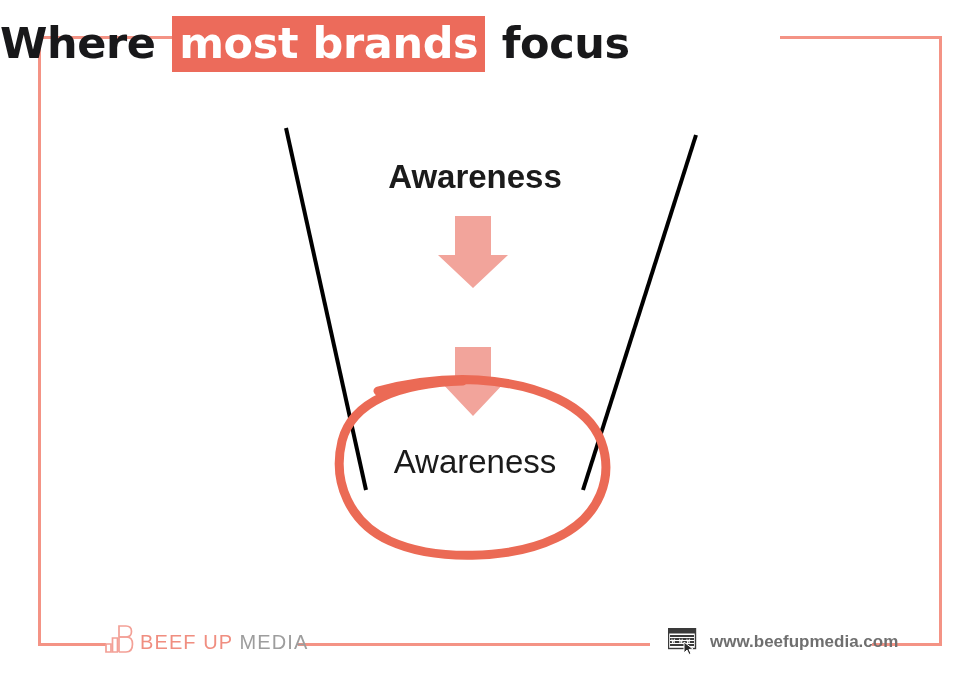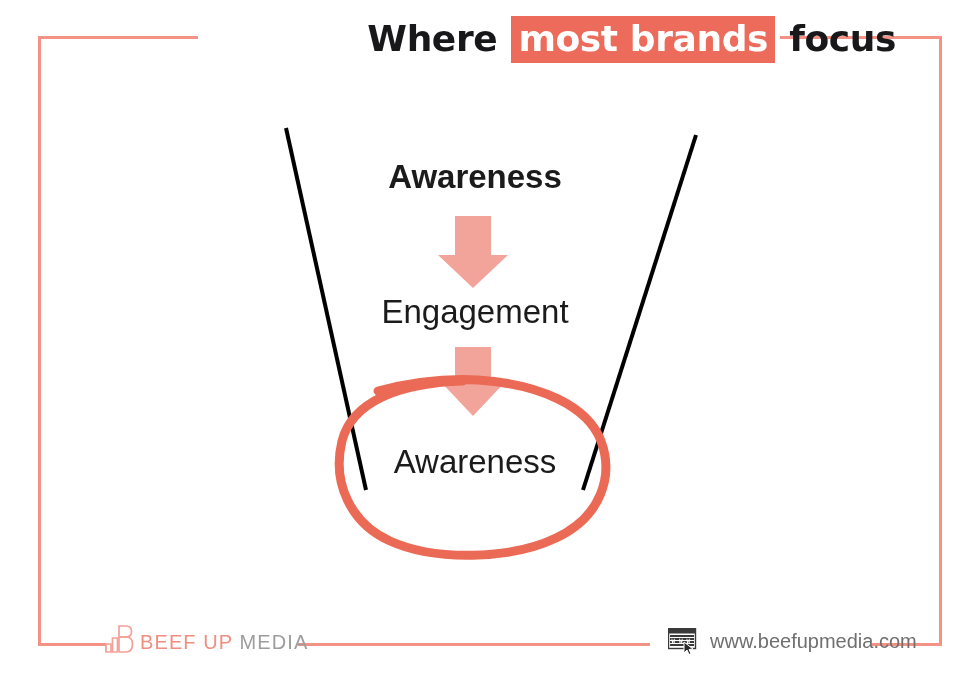--- a/index.html
+++ b/index.html
@@ -31,23 +31,23 @@
   .frame-bot-left   { left: 38px;  top: 643px; width: 68px;  height: 3px; }
   .frame-bot-mid    { left: 298px; top: 643px; width: 352px; height: 3px; }
   .frame-bot-right  { left: 872px; top: 643px; width: 70px;  height: 3px; }
 
   
   .title {
     position: absolute;
     left: 0;
     top: 18px;
     width: 896px;
-    text-align: right;
+    text-align: left;
     font-family: "DejaVu Sans", sans-serif;
-    font-size: 36px;
+    font-size: 43px;
     font-weight: 700;
     letter-spacing: -0.4px;
     color: #18181a;
     white-space: nowrap;
   }
   .title .hl {
     background: #EC6B5B;
     color: #ffffff;
     padding: 2px 7px 4px 7px;
     margin: 0 2px;
@@ -99,23 +99,24 @@
     position: absolute;
     left: 668px;
     top: 628px;
     display: flex;
     align-items: center;
     gap: 10px;
   }
   .browser-icon { width: 32px; height: 27px; display: block; }
   .footer-url-text {
     font-family: "Liberation Sans", sans-serif;
-    font-size: 20px;
+    font-size: 17px;
     color: #6f6f6f;
     white-space: nowrap;
+    font-weight: bold;
   }
 </style>
 </head>
 <body>
 
 <div id="slide">
 
   <div class="frame-line frame-top-left"></div>
   <div class="frame-line frame-top-right"></div>
   <div class="frame-line frame-left"></div>
@@ -140,21 +141,20 @@
                C 398 383, 352 402, 342 441
                C 332 482, 350 523, 390 541
                C 434 561, 510 560, 556 538
                C 601 517, 614 476, 601 441
                C 588 406, 540 384, 478 380
                C 443 378, 409 383, 378 391" fill="none" stroke="#EB6A55" stroke-width="9" stroke-linecap="round" stroke-linejoin="round"></path>
     </g>
   </svg>
 
   <div class="stage-label stage-awareness">Awareness</div>
-  <div class="stage-label stage-engagement">Engagement</div>
   <div class="stage-label stage-conversion">Awareness</div>
 
   <div class="footer-logo">
     <svg class="footer-logo-mark" viewBox="0 0 30 32">
       <g fill="none" stroke="#F3A096" stroke-width="1.7">
         <path d="M2 30 L2 22 L7 22 L7 30 Z"></path>
         <path d="M8.5 30 L8.5 16 L13.5 16 L13.5 30 Z"></path>
         <path d="M15 30 L15 4 L22 4
                  C26 4 27.5 6.5 27.5 9.5
                  C27.5 12.5 26 15 22 15

